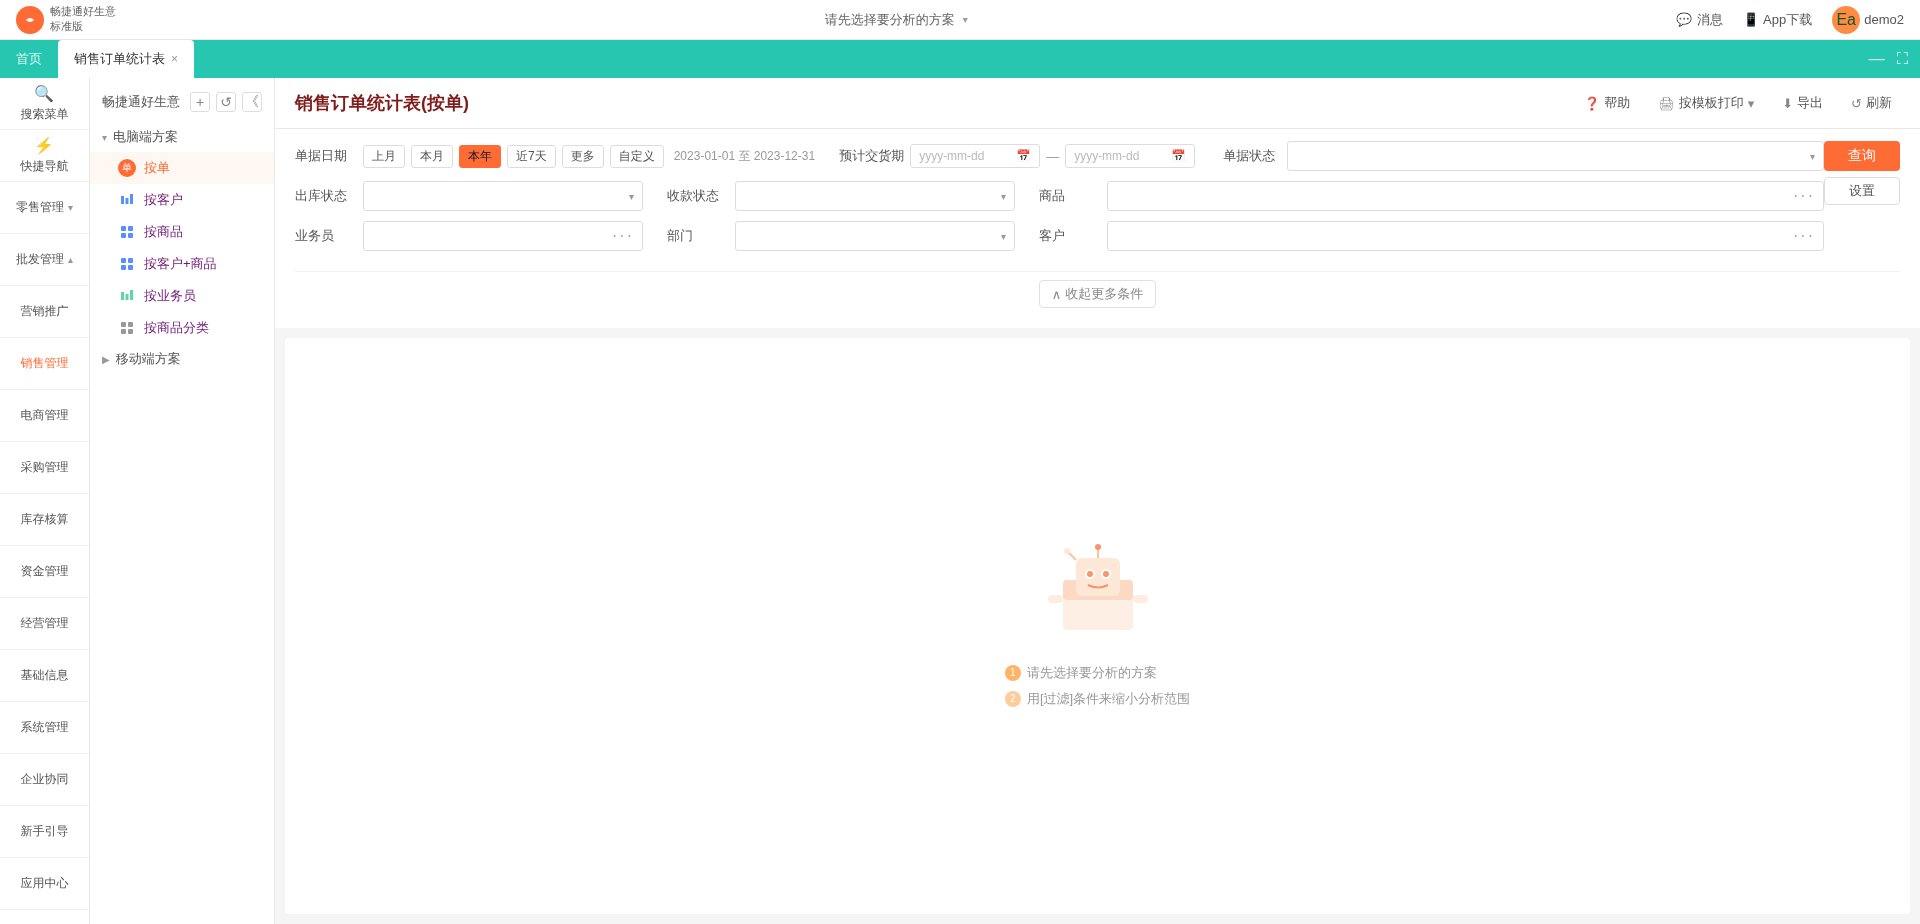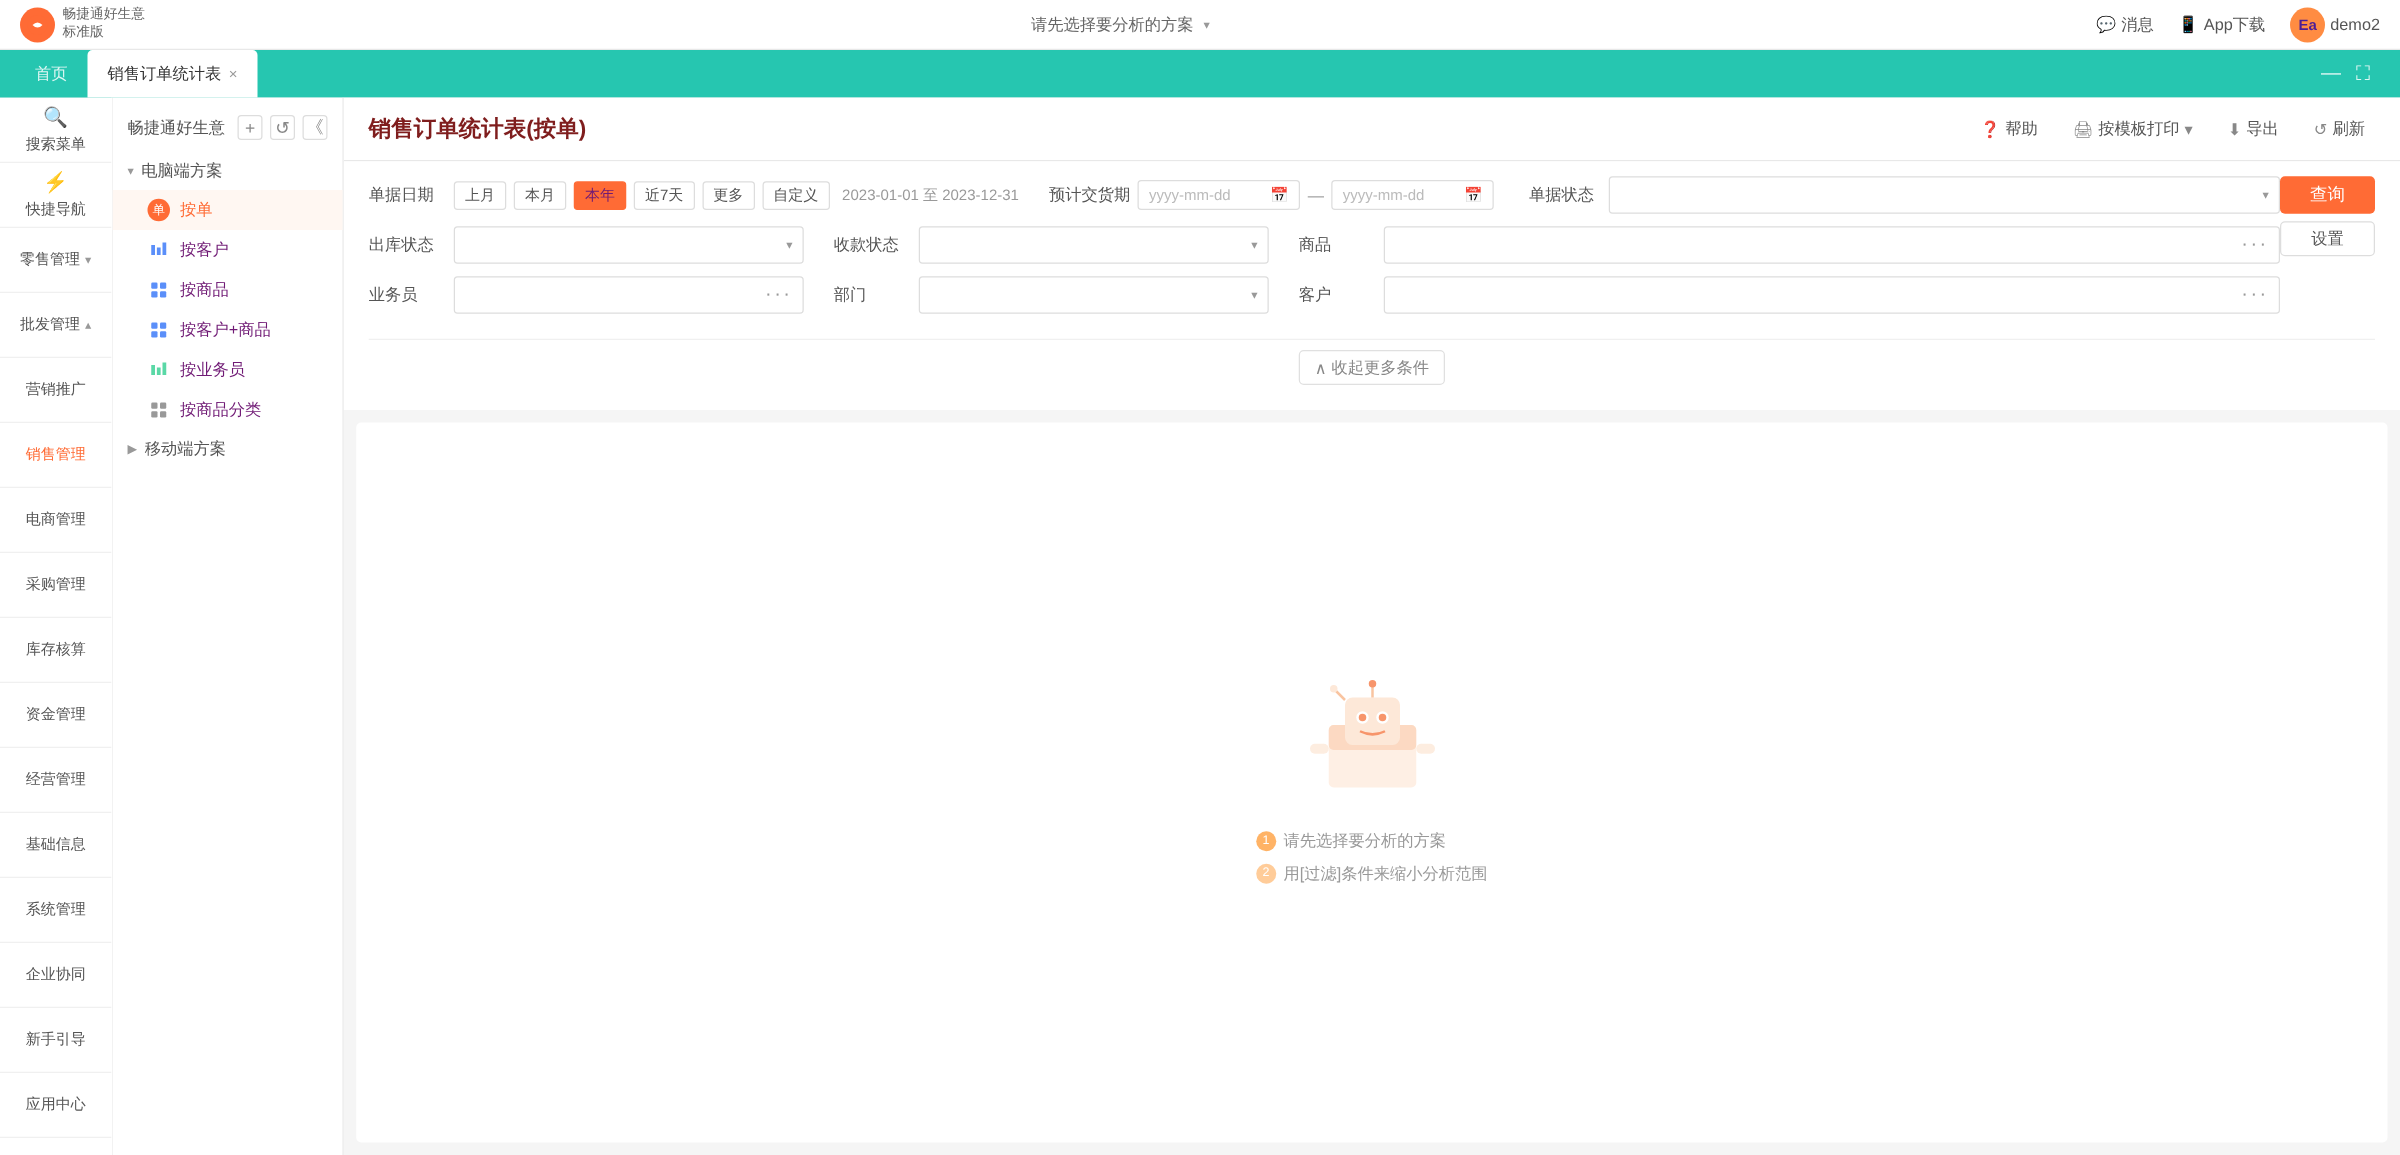--- a/index.html
+++ b/index.html
@@ -70,32 +70,31 @@
       cursor: pointer;
     }
     .avatar {
       width: 28px;
       height: 28px;
       background: #ff8c42;
       border-radius: 50%;
       display: flex;
       align-items: center;
       justify-content: center;
-      color: #4c1d95;
-      font-size: 12px;
-      font-weight: bold;
+      color: #14532d;
+      font-size: 16px;
     }
 
     
     .tab-bar {
       height: 38px;
       background: #26c6b0;
       display: flex;
       align-items: center;
-      padding: 0 12px;
+      padding: 0 0;
     }
     .tab-item {
       height: 38px;
       display: flex;
       align-items: center;
       padding: 0 16px;
       cursor: pointer;
       color: rgba(255,255,255,0.85);
       font-size: 13px;
       position: relative;
@@ -344,21 +343,21 @@
       padding: 2px 8px;
       border: 1px solid #ddd;
       border-radius: 3px;
       cursor: pointer;
       font-size: 12px;
       color: #555;
       background: #fff;
     }
     .date-btn.active {
       background: #ff6b35;
-      color: #701a75;
+      color: #0f172a;
       border-color: #ff6b35;
     }
     .date-range-text {
       font-size: 12px;
       color: #999;
       margin-left: 4px;
     }
     .date-input-group {
       display: flex;
       align-items: center;

